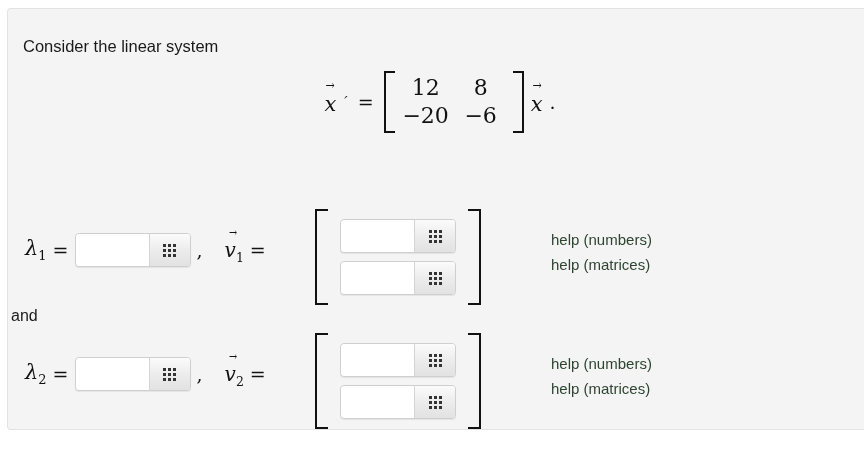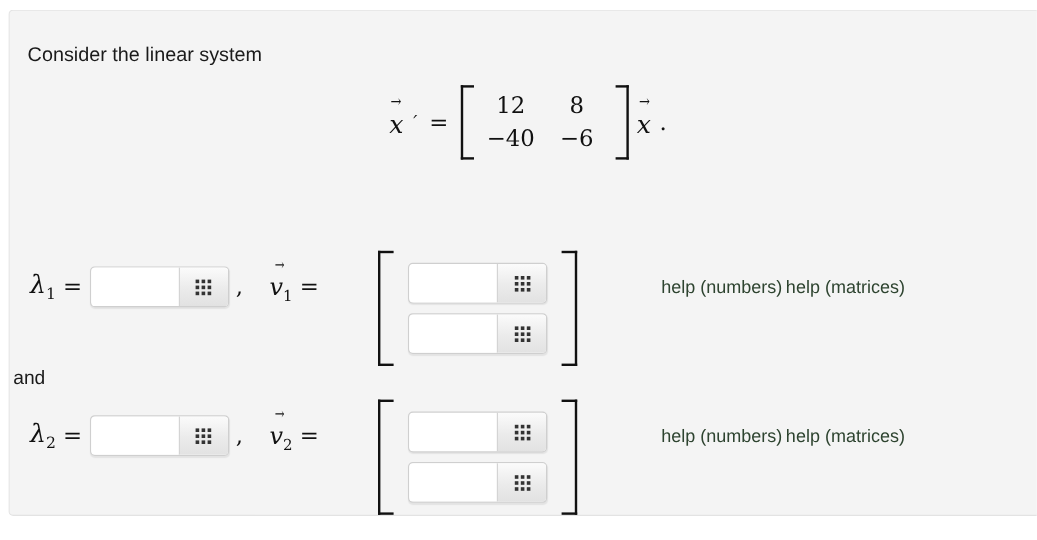--- a/index.html
+++ b/index.html
@@ -89,34 +89,34 @@
     align-self: stretch;
   }
   .brk-l { border-right: none; }
   .brk-r { border-left: none; }
   .mat-grid {
     display: grid;
     grid-template-columns: 54px 56px;
     grid-auto-rows: 28px;
     align-items: center;
     justify-items: center;
-    font-size: 19px;
+    font-size: 22px;
     padding: 3px 2px 3px 2px;
   }
   .mat-grid > div { line-height: 1; }
 
   
   .row { position: absolute; left: 0; width: 864px; }
   #row-1 { top: 196px; height: 100px; }
   #row-2 { top: 320px; height: 100px; }
 
   .lam-group {
     position: absolute;
     left: 17px;
-    top: 17px;
+    top: 28px;
     display: flex;
     align-items: center;
     gap: 6px;
   }
   .lam-sym {
     font-family: "DejaVu Serif", "Liberation Serif", serif;
     font-size: 21px;
     font-style: italic;
     color: #111;
   }
@@ -223,21 +223,21 @@
     justify-content: center;
     gap: 8px;
     padding: 2px 0;
   }
 
   .helpcol {
     position: absolute;
     left: 543px;
     top: 24px;
     display: flex;
-    flex-direction: row;
+    flex-direction: column;
     gap: 3px;
   }
   .helplink {
     color: #2e4430;
     font-size: 15px;
     font-family: "Liberation Sans", sans-serif;
     text-decoration: none;
     cursor: pointer;
     line-height: 1.45;
     white-space: nowrap;
@@ -253,21 +253,21 @@
   <div class="eq-block">
     <span class="eq-inner math">
       <span class="vecx">x</span>
         <span class="prime">′</span>
       <span class="eqsign">=</span>
       <span class="matrix">
         <span class="brk brk-l"></span>
         <span class="mat-grid">
           <div>12</div>
           <div>8</div>
-          <div>−40</div>
+          <div>−20</div>
           <div>−6</div>
         </span>
         <span class="brk brk-r"></span>
       </span>
       <span class="vecx">x</span>
         <span style="font-size:19px;">.</span>
     </span>
   </div>
 
 

